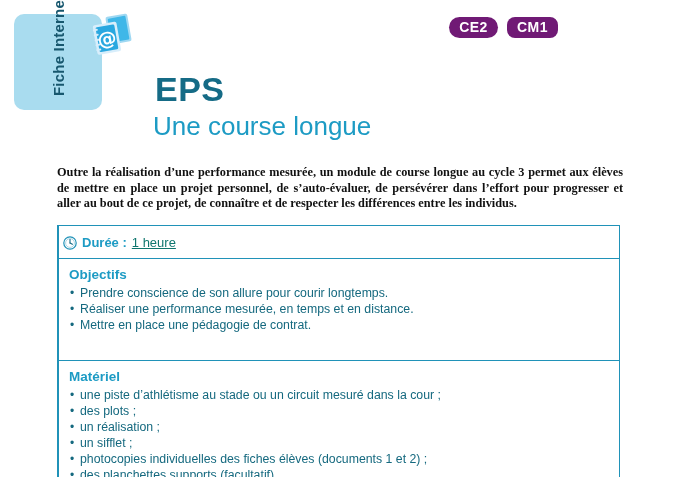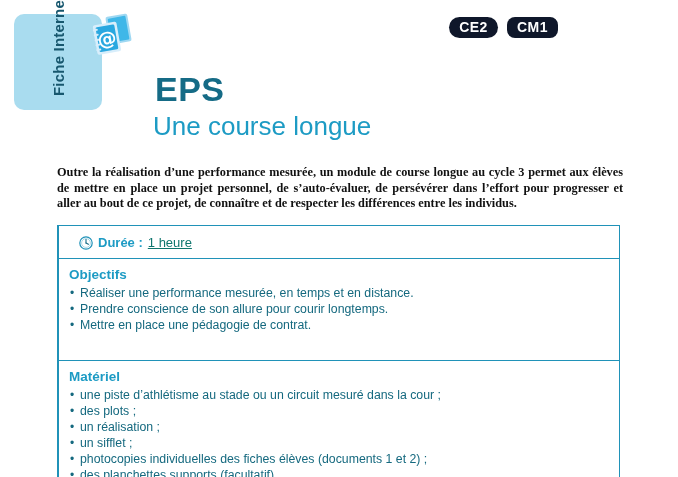--- a/index.html
+++ b/index.html
@@ -88,21 +88,21 @@
     align-items: center;
     gap: 9px;
   }
   .level-badge {
     color: #ffffff;
     font-weight: bold;
     font-size: 14px;
     letter-spacing: .5px;
     padding: 3px 10px 4px 10px;
     line-height: 1;
-    background: #0f172a;
+    background: #701a75;
     position: relative;
   }
   .level-badge.shape-pill   { border-radius: 11px; }
   .level-badge.shape-square { border-radius: 8px; }
   .level-badge.shape-ticket {
     border-radius: 0;
     padding-left: 13px;
     padding-right: 13px;
     -webkit-mask-image:
       radial-gradient(circle 2.6px at left  3px, transparent 98%, #000 100%),
@@ -156,21 +156,21 @@
   }
   .box {
     border-bottom: 1px solid #2092b8;
     box-sizing: border-box;
   }
   .box:last-child {
     border-bottom: none;
   }
 
   #box-duree {
-    padding: 9px 10px 8px 20px;
+    padding: 9px 10px 8px 4px;
     display: flex;
     align-items: center;
     gap: 5px;
   }
   #clock-icon { flex: 0 0 auto; display: block; }
   #duree-label {
     font-family: "Liberation Sans", sans-serif;
     font-size: 13px;
     font-weight: bold;
     color: #1d9bc4;
@@ -263,22 +263,22 @@
       <line x1="7" y1="7" x2="7" y2="3.6" stroke="#156b86" stroke-width="1.1" stroke-linecap="round"></line>
       <line x1="7" y1="7" x2="9.4" y2="8.3" stroke="#156b86" stroke-width="1.1" stroke-linecap="round"></line>
     </svg>
     <span id="duree-label">Durée :</span>
     <span id="duree-value">1 heure</span>
   </div>
 
   <div class="box section">
     <p class="section-heading">Objectifs</p>
     <ul class="bullet-list">
+      <li>Prendre conscience de son allure pour courir longtemps.</li>
       <li>Réaliser une performance mesurée, en temps et en distance.</li>
-      <li>Prendre conscience de son allure pour courir longtemps.</li>
       <li>Mettre en place une pédagogie de contrat.</li>
     </ul>
   </div>
 
   <div class="box section">
     <p class="section-heading">Matériel</p>
     <ul class="bullet-list">
       <li>une piste d’athlétisme au stade ou un circuit mesuré dans la cour ;</li>
       <li>des plots ;</li>
       <li>un réalisation ;</li>

